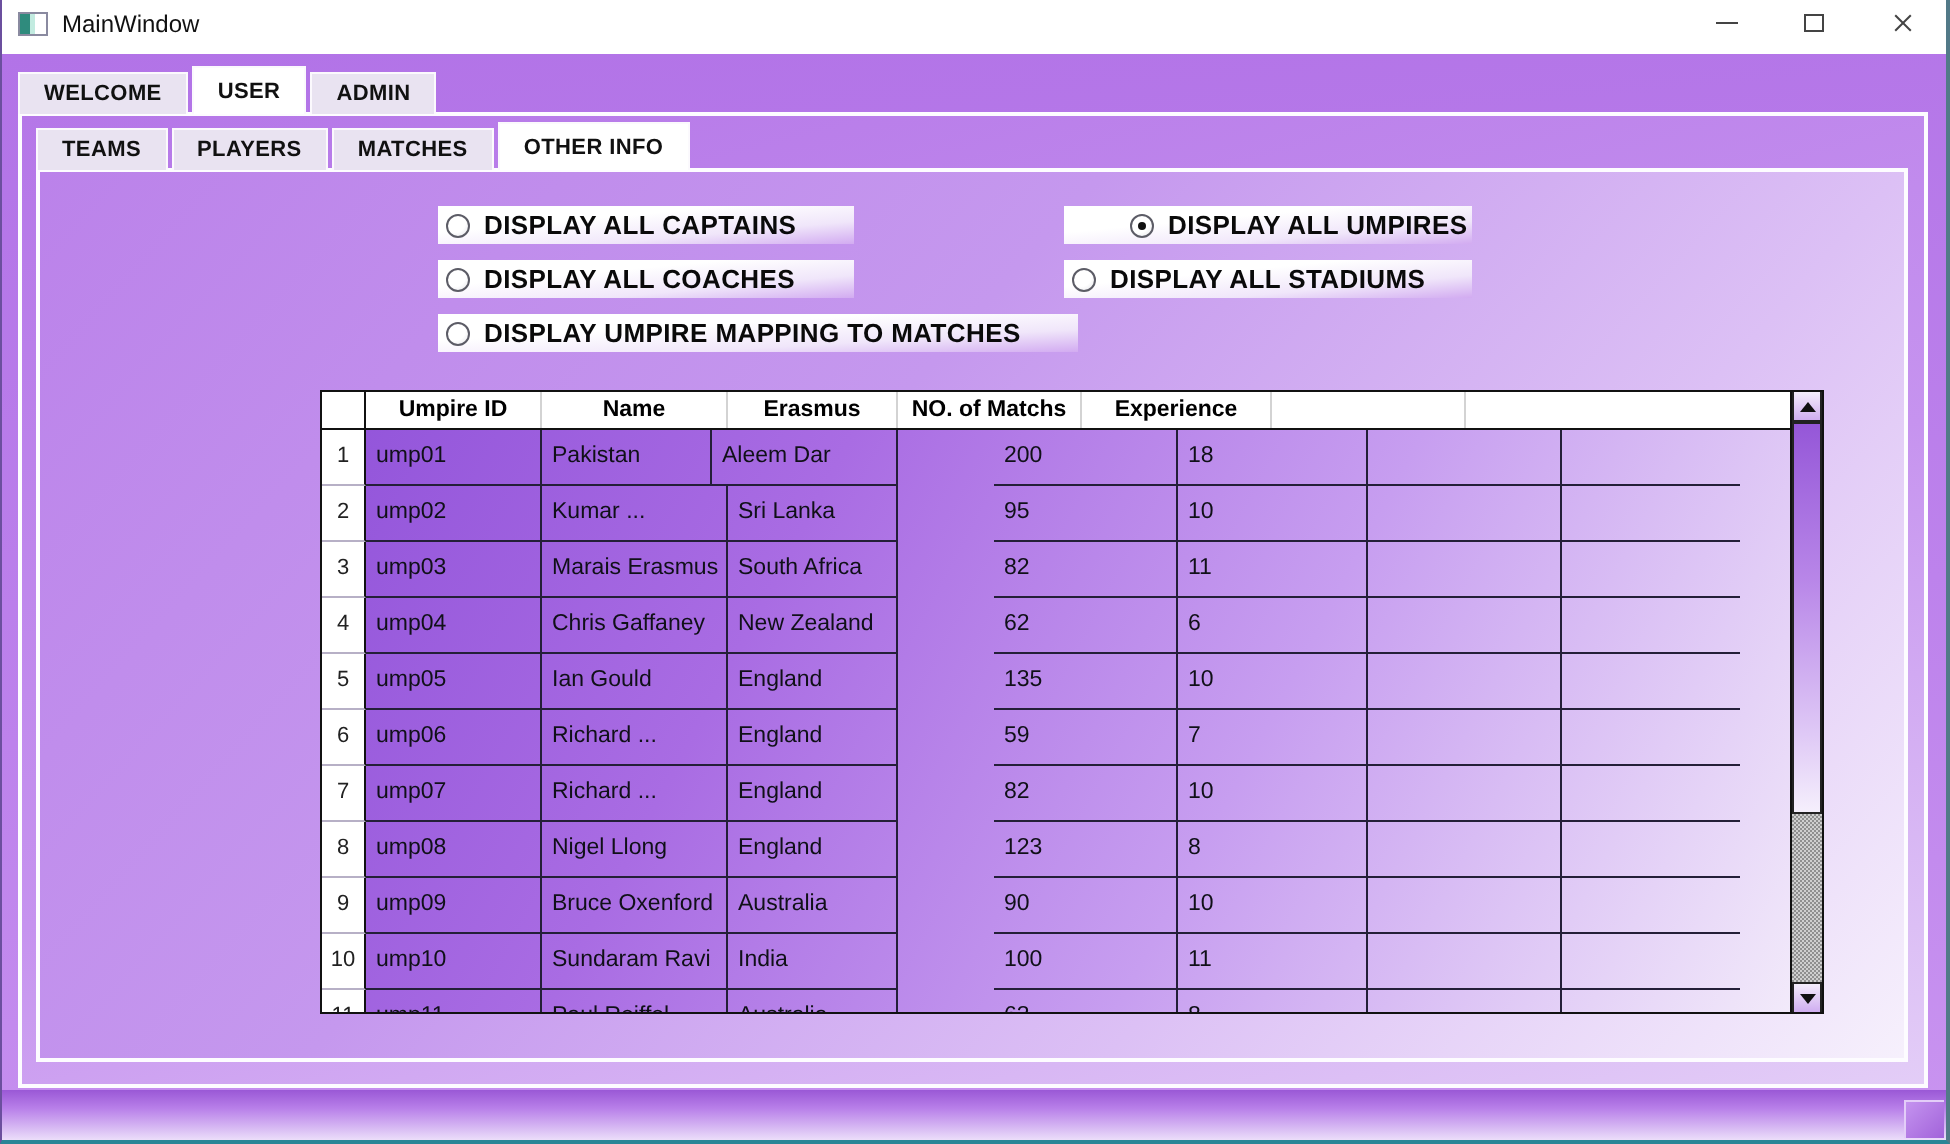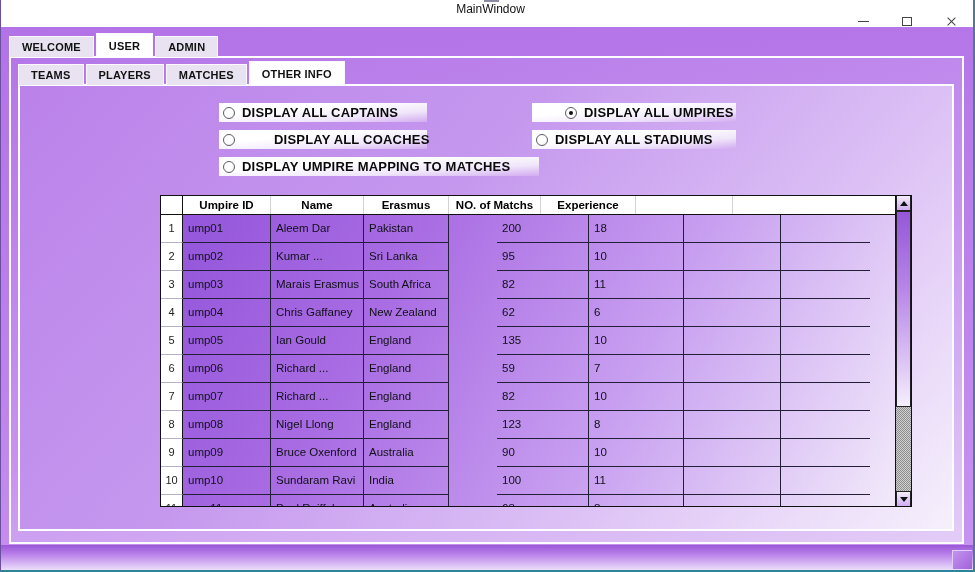--- a/index.html
+++ b/index.html
@@ -2,21 +2,21 @@
 <html><head>
 <meta charset="utf-8">
 <style>
   * { margin:0; padding:0; box-sizing:border-box; }
   html,body { width:975px; height:572px; overflow:hidden; font-family:"Liberation Sans", sans-serif; }
   .window { position:relative; width:975px; height:572px; background:#fff; overflow:hidden;
             border-left:1px solid #6b4f9e; border-right:2px solid #527a88; border-bottom:2px solid #2a8596; }
 
   
   .titlebar { position:absolute; left:0; top:0; right:0; height:23px; background:#ffffff;
-              display:flex; align-items:center;flex-direction:column; }
+              display:flex; align-items:center; }
   .app-icon { width:15px; height:12px; margin-left:8px; border:1px solid #8a8aa0;
               background:linear-gradient(90deg,#2f8b7d 0%,#2f8b7d 38%,#c2ebe0 38%,#c2ebe0 58%,#ffffff 58%); }
   .title-text { margin-left:7px; font-size:12px; color:#111; }
   .win-controls { margin-left:auto; display:flex; height:100%; }
   .win-btn { width:44px; height:100%; display:flex; align-items:center; justify-content:center; cursor:default; }
   .glyph-min { width:11px; height:1px; background:#444; display:block; }
   .glyph-max { width:10px; height:9px; border:1px solid #444; display:block; }
   .glyph-close { position:relative; width:11px; height:11px; display:block; }
   .glyph-close::before, .glyph-close::after { content:""; position:absolute; left:5px; top:0;
               width:1px; height:11px; background:#444; }
@@ -40,21 +40,21 @@
   .user-panel { position:absolute; left:8px; top:56px; width:955px; height:488px;
                 border:2px solid #fdfcff; background:linear-gradient(165deg,#b577e8 0%,#c693ef 55%,#e3cdf7 100%); z-index:2; }
   .oi-panel { position:absolute; left:17px; top:84px; width:936px; height:447px;
               border:2px solid #fdfcff; z-index:3;
               background:linear-gradient(132deg,#bb82ea 0%,#c598ee 40%,#dcc0f5 70%,#f6f0fc 100%); }
 
   
   .radio-row { position:absolute; height:19px; display:flex; align-items:center; padding-left:4px;
                background:linear-gradient(to bottom right,#ffffff 35%,#f0e6fa 70%,#d2abf1 100%); cursor:default; }
   .r0 { left:199px; top:17px;  width:208px; }
-  .r1 { left:199px; top:44px;  width:208px;gap:32px; }
+  .r1 { left:199px; top:44px;  width:208px; }
   .r2 { left:199px; top:71px;  width:320px; }
   .r3 { left:512px; top:17px;  width:204px;padding-left:33px; }
   .r4 { left:512px; top:44px;  width:204px; }
   .radio-circle { width:12px; height:12px; border-radius:50%; background:radial-gradient(circle at 35% 30%,#ffffff 55%,#e3e3e8); 
                   border:1px solid #5c5c66; margin-right:7px; position:relative; flex:none; }
   .radio-row.checked .radio-circle::after { content:""; position:absolute; left:3px; top:3px; width:4px; height:4px;
                   border-radius:50%; background:#111; }
   .radio-label { font-size:13px; font-weight:bold; color:#0a0a0a; letter-spacing:.2px; white-space:nowrap; }
 
   
@@ -170,22 +170,22 @@
           <div class="hcell hc2">Erasmus</div>
           <div class="hcell hc3">NO. of Matchs</div>
           <div class="hcell hc4">Experience</div>
           <div class="hcell hc5"></div>
           <div class="hcell hc6"></div>
         </div>
         <div class="tbody" id="tbl-body">
             <div class="trow">
               <div class="cell num">1</div>
               <div class="cell c0">ump01</div>
+              <div class="cell c2">Pakistan</div>
               <div class="cell c1">Aleem Dar</div>
-              <div class="cell c2">Pakistan</div>
               <div class="cell c3">200</div>
               <div class="cell c4">18</div>
               <div class="cell c5"></div>
               <div class="cell c6"></div>
             </div>
             <div class="trow">
               <div class="cell num">2</div>
               <div class="cell c0">ump02</div>
               <div class="cell c1">Kumar ...</div>
               <div class="cell c2">Sri Lanka</div>

